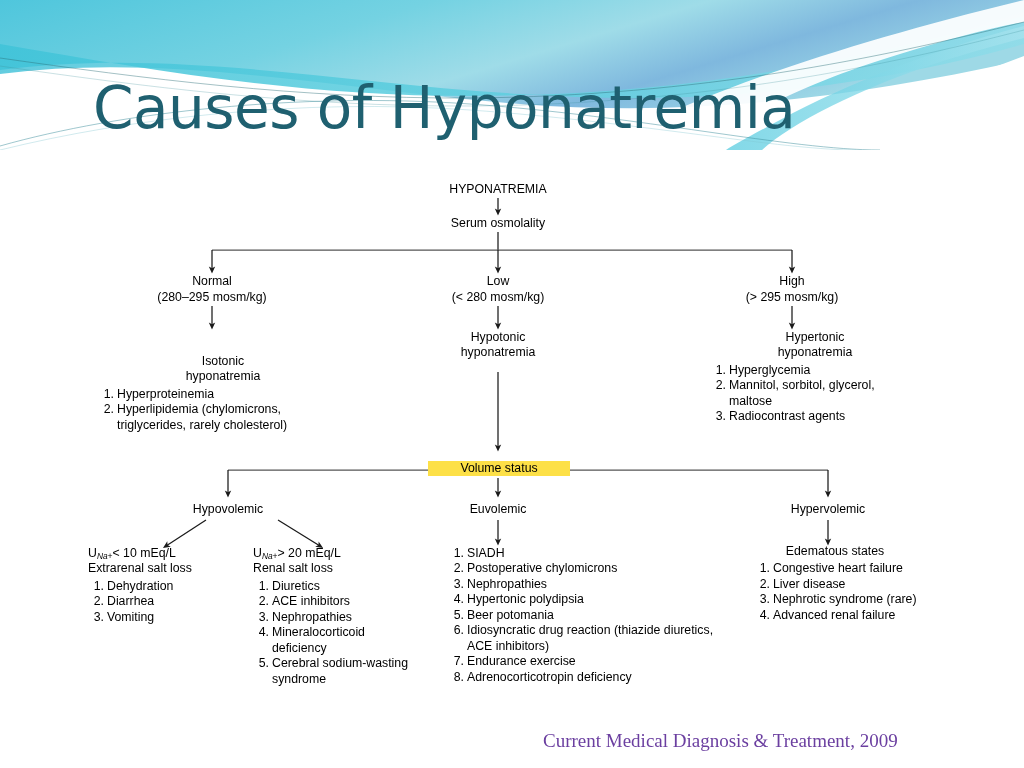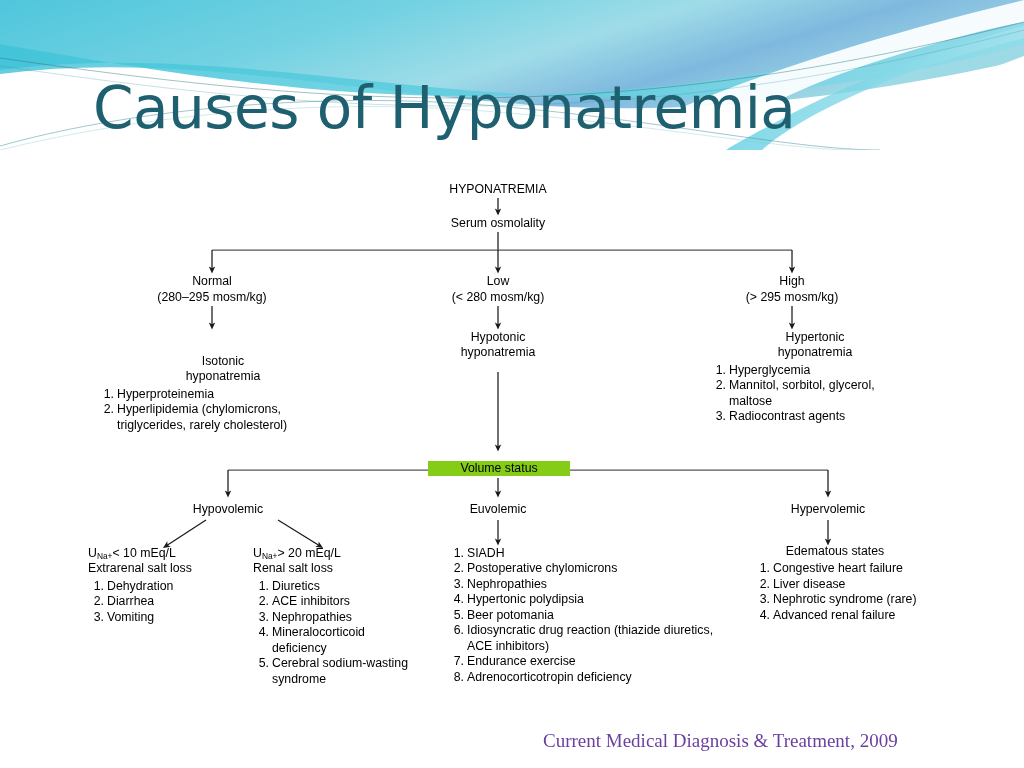--- a/index.html
+++ b/index.html
@@ -86,20 +86,21 @@
   ul.items > li > .txt { white-space: normal; }
 
   .blk { position: absolute; }
   .blk .lead { white-space: nowrap; }
 
   sub {
     font-size: 8.4px;
     vertical-align: baseline;
     position: relative;
     top: 2px;
+    font-style: italic;
   }
 
   
   #citation {
     position: absolute;
     top: 730px;
     left: 543px;
     font-family: Liberation Serif, serif;
     font-size: 19px;
     color: #6B3FA0;
@@ -248,21 +249,21 @@
         <span class="num">2.</span>
         <span class="txt">Mannitol, sorbitol, glycerol, maltose</span>
       </li>
       <li>
         <span class="num">3.</span>
         <span class="txt">Radiocontrast agents</span>
       </li>
     </ul>
   </div>
 
-  <div class="node ctr" style="left:340px; top:279px; width:142px; background:#84cc16;">Volume status</div>
+  <div class="node ctr" style="left:340px; top:279px; width:142px; background:#fde047;">Volume status</div>
 
   <div class="node ctr" style="left:80px; top:320px; width:120px;">Hypovolemic</div>
 
   <div class="blk" style="left:0px; top:364px; width:160px;">
     <div class="lead">
       <span>U</span><sub>Na+</sub><span>&lt; 10 mEq/L</span>
     </div>
     <div class="lead">Extrarenal salt loss</div>
     <ul class="items">
       <li>

